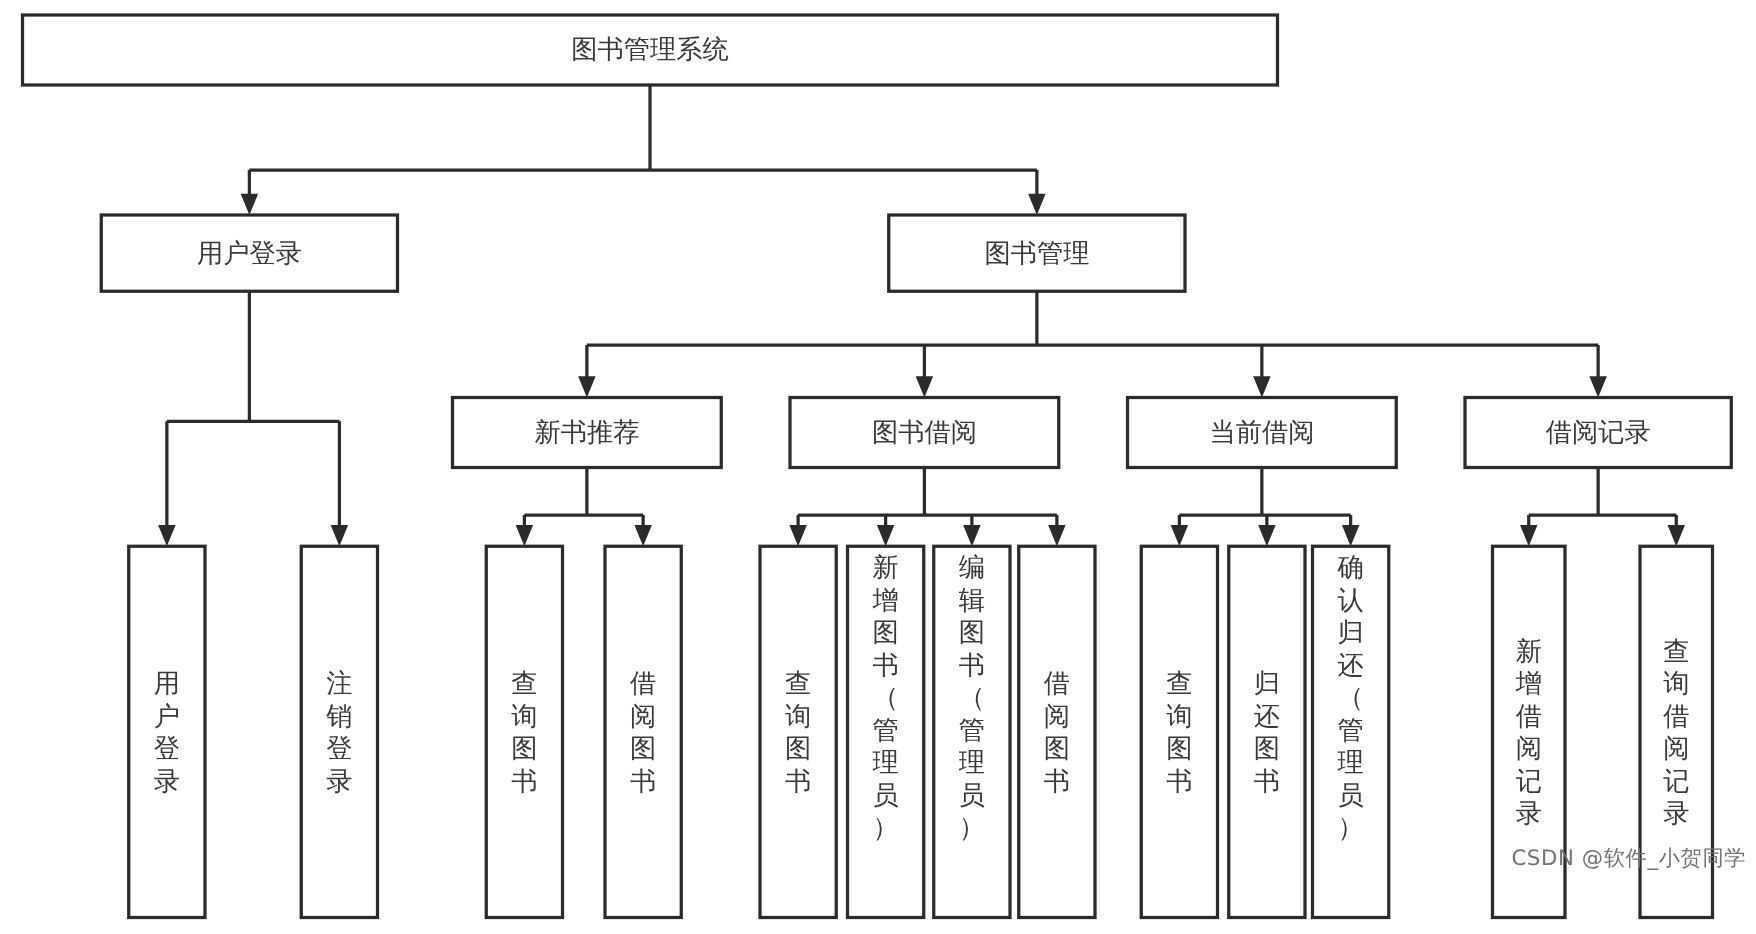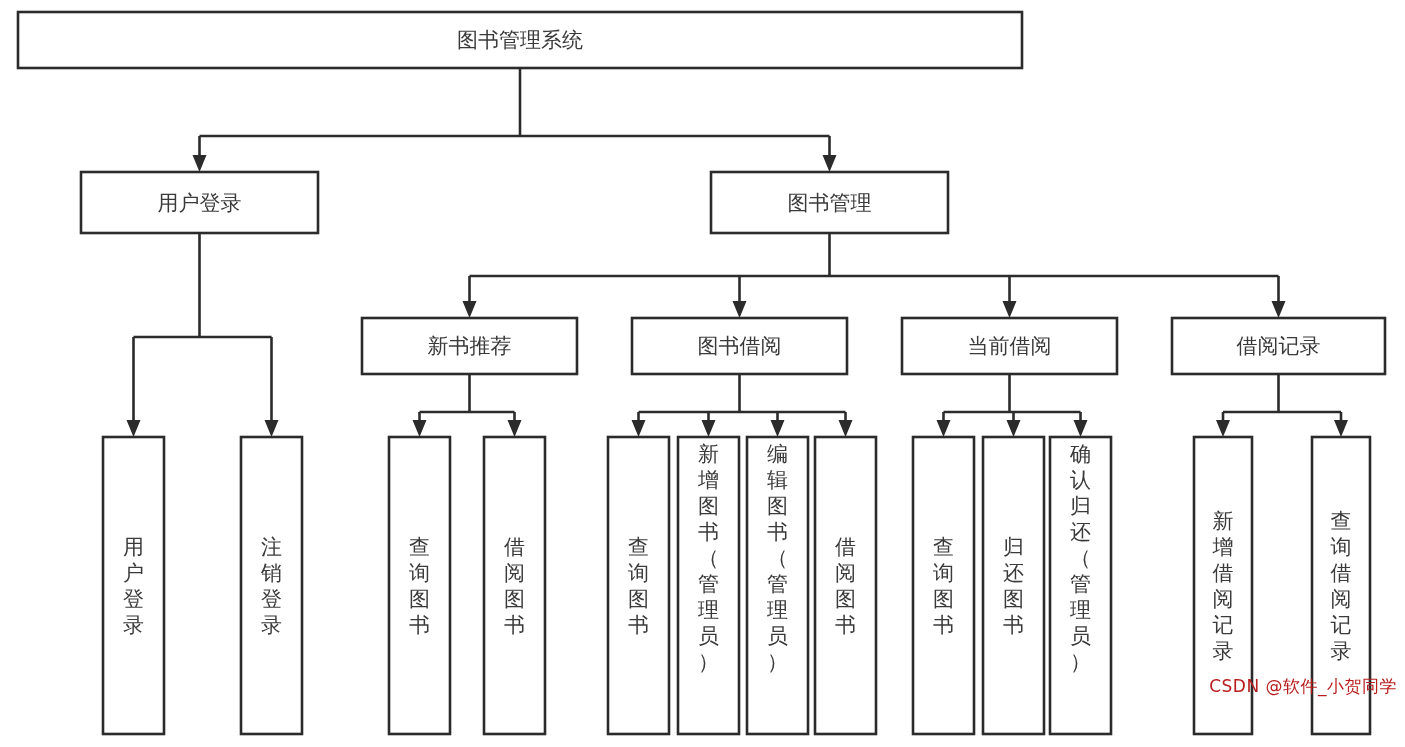--- a/index.html
+++ b/index.html
@@ -54,21 +54,21 @@
     font-family: "DejaVu Sans", "Liberation Sans", sans-serif;
     font-size: 21px;
     text-anchor: middle;
   }
   .watermark-text {
     position: absolute;
     right: 8px;
     bottom: 4px;
     font-family: "DejaVu Sans", "Liberation Sans", sans-serif;
     font-size: 17px;
-    color: #b91c1c;
+    color: #737373;
     white-space: nowrap;
     letter-spacing: 0.5px;
   }
 </style>
 </head>
 <body>
 
 <div id="diagram-root">
 
   <svg class="flow" viewBox="0 0 1405 747">

